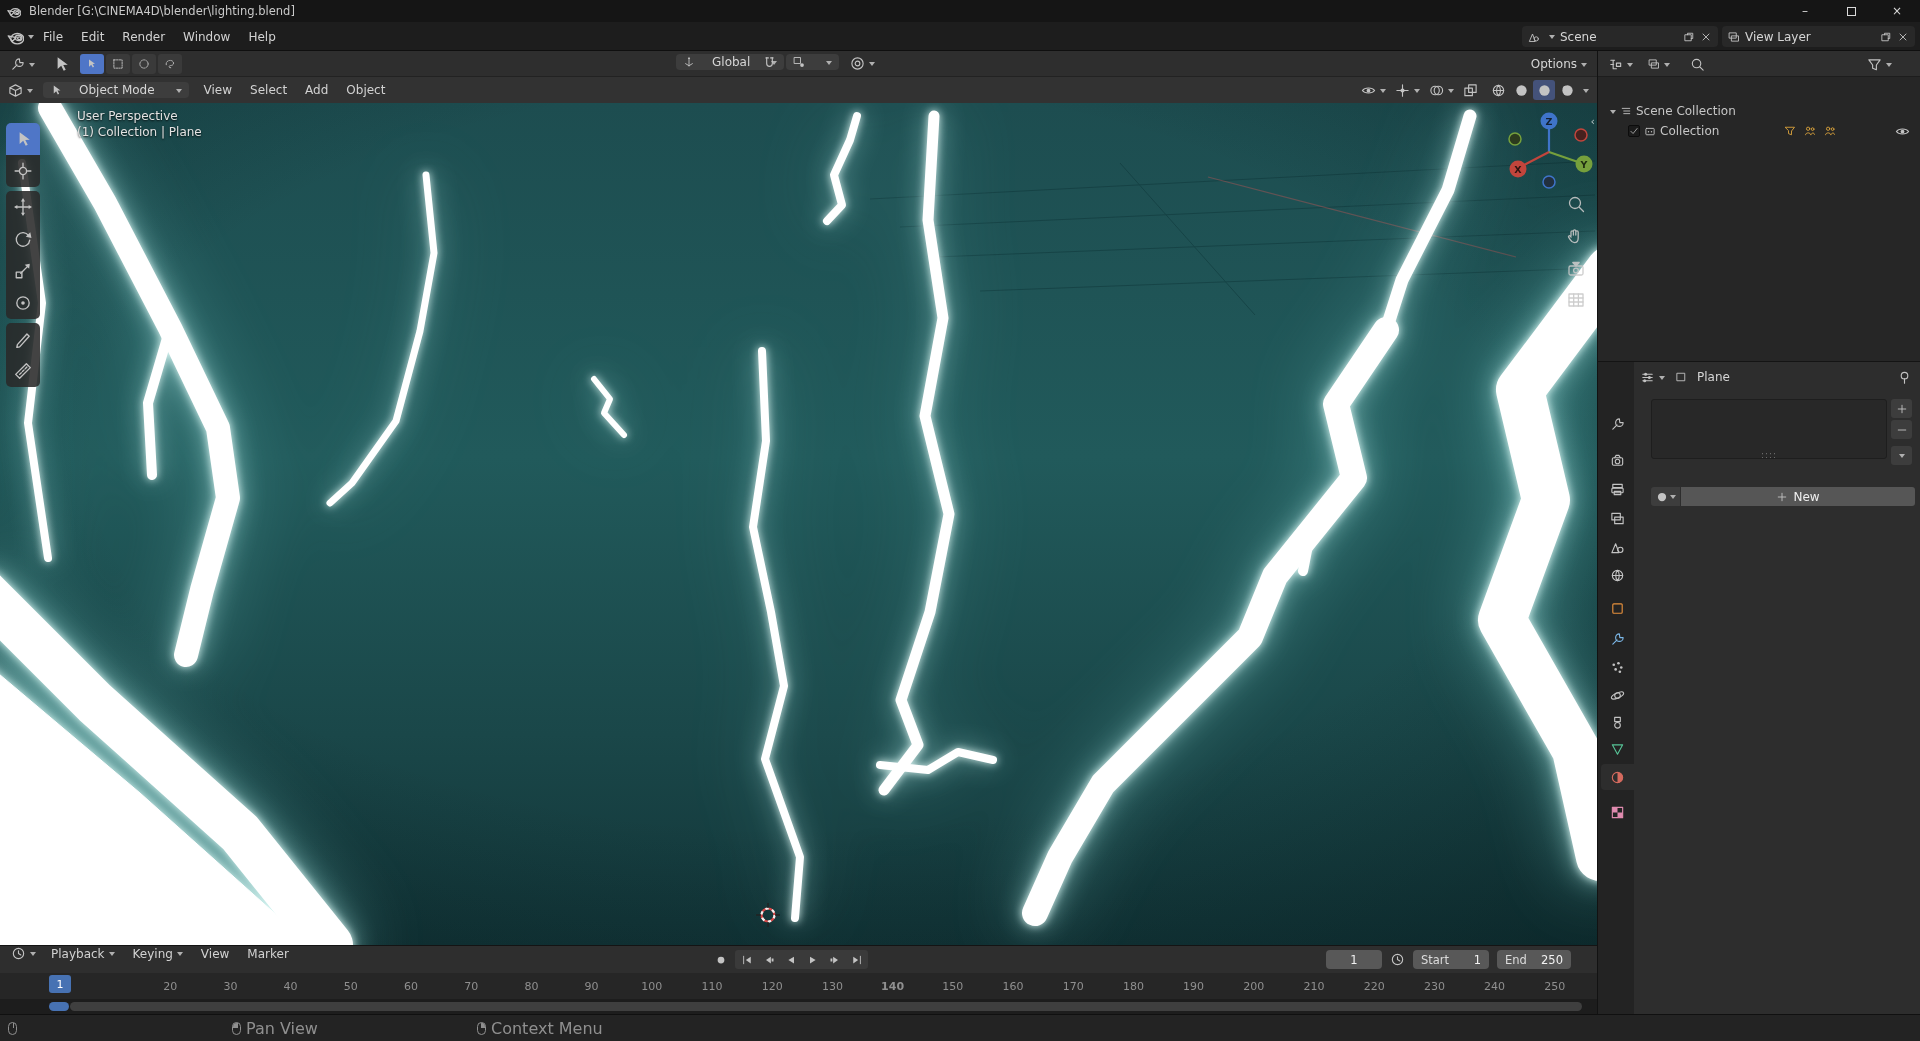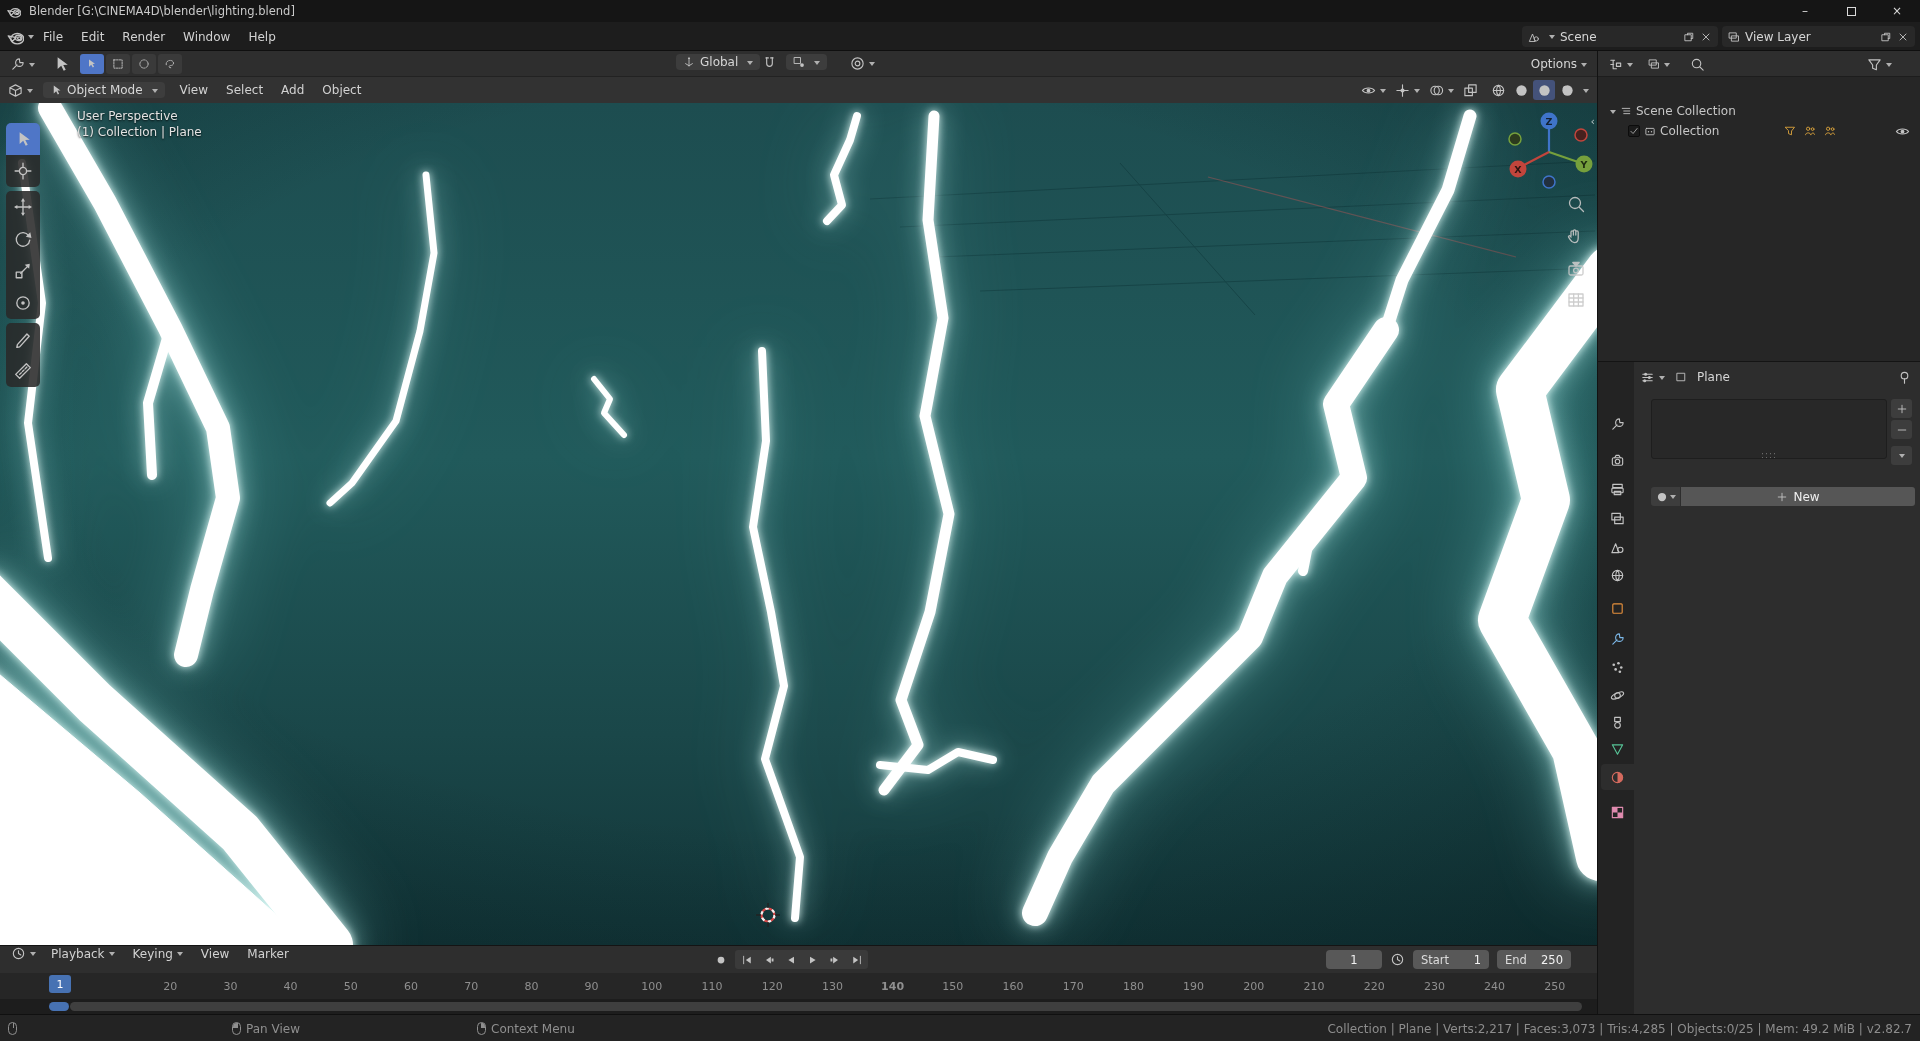--- a/index.html
+++ b/index.html
@@ -27,21 +27,21 @@
 #workspace-tabs{position:absolute;left:250px;top:0;height:29px;display:flex;align-items:flex-end}
 .ws-tab{height:26px;display:flex;align-items:center;padding:0 11px;color:#949494;border-radius:6px 6px 0 0}
 .ws-tab.active{background:#2e2e2e;color:#e6e6e6;height:27px}
 .ws-add{width:24px;height:26px;display:flex;align-items:center;justify-content:center;color:#9a9a9a;font-size:13px}
 .tb-block{position:absolute;top:4px;height:21px;display:flex;align-items:center;gap:5px;background:#282828;border-radius:4px;padding:0 6px}
 
 #toolsettings{position:absolute;left:0;top:51px;width:1597px;height:26px;background:#2e2e2e;border-bottom:1px solid #222}
 #outliner-header{position:absolute;left:1598px;top:51px;width:322px;height:26px;background:#2e2e2e;border-bottom:1px solid #1d1d1d}
 #vp-header{position:absolute;left:0;top:77px;width:1597px;height:26px;background:#323232;display:flex;align-items:center}
 .hbtn{display:flex;align-items:center;padding:0 6px;height:20px}
-.dd{background:#3d3d3d;border-radius:4px;height:16px;display:flex;align-items:center;padding:0 7px;gap:5px}
+.dd{background:#3d3d3d;border-radius:4px;height:16px;display:flex;align-items:center;padding:0 7px;gap:17px}
 .label{color:#d6d6d6}
 
 #viewport{position:absolute;left:0;top:103px;width:1597px;height:842px;background:#143a3d;overflow:hidden}
 #vp-overlay{position:absolute;left:77px;top:5px;color:#e3e3e3;text-shadow:0 1px 2px rgba(0,0,0,.85);font-size:12px;line-height:16px;pointer-events:none}
 #toolbar{position:absolute;left:6px;top:20px;width:34px;display:flex;flex-direction:column}
 .tool-btn{width:34px;height:32px;background:rgba(41,41,41,.88);display:flex;align-items:center;justify-content:center}
 .tool-btn:first-child{border-radius:5px 5px 0 0}
 .tool-btn.gap{margin-top:4px;border-radius:5px 5px 0 0}
 .tool-btn.endcap{border-radius:0 0 5px 5px}
 .tool-btn.active{background:#4f76c7}
@@ -73,21 +73,21 @@
 .nfield{background:#585858;border-radius:4px;height:19px;display:flex;align-items:center;justify-content:center;color:#f2f2f2;font-size:11.5px}
 .nfield.range{justify-content:space-between;padding:0 8px}
 .nfield .lab{color:#dcdcdc}
 #tl-ruler{position:absolute;left:0;top:27px;width:100%;height:26px;background:#262626}
 .tick{position:absolute;top:7px;transform:translateX(-50%);color:#8f8f8f;font-size:11px}
 #playhead{position:absolute;left:49px;top:2px;width:22px;height:18px;background:#4772b3;border-radius:3px;color:#fff;font-size:11px;display:flex;align-items:center;justify-content:center}
 #tl-scroll{position:absolute;left:0;top:53px;width:100%;height:16px;background:#1d1d1d}
 #tl-scroll .handle{position:absolute;left:70px;top:3px;width:1512px;height:9px;background:#3f3f3f;border-radius:4.5px}
 #tl-scroll .curseg{position:absolute;left:49px;top:3px;width:20px;height:9px;background:#4772b3;border-radius:4.5px}
 
-#statusbar{position:absolute;left:0;top:1014px;width:1920px;height:27px;background:#232323;border-top:1px solid #101010;color:#8f8f8f;font-size:12px}
+#statusbar{position:absolute;left:0;top:1014px;width:1920px;height:27px;background:#232323;border-top:1px solid #101010;color:#8f8f8f;font-size:16px}
 .hint{position:absolute;top:0;height:27px;display:flex;align-items:center;gap:5px}
 #sb-info{position:absolute;right:8px;top:0;height:27px;display:flex;align-items:center;color:#8d8d8d}
 .mouse{width:9px;height:13px;border:1px solid #8f8f8f;border-radius:4.5px;position:relative;flex:none}
 .mouse:before{content:"";position:absolute;left:4px;top:0;width:1px;height:5px;background:#8f8f8f}
 .mouse.l:after{content:"";position:absolute;left:0;top:0;width:4px;height:5px;background:#8f8f8f;border-radius:4px 0 0 0}
 .mouse.r:after{content:"";position:absolute;right:0;top:0;width:4px;height:5px;background:#8f8f8f;border-radius:0 4px 0 0}
 </style>
 </head>
 <body>
 
@@ -946,14 +946,13 @@
       <span class="mouse"></span>
     </span>
   <span class="hint" style="left:232px">
     <span class="mouse l"></span>
     <span>Pan View</span>
   </span>
   <span class="hint" style="left:477px">
     <span class="mouse r"></span>
     <span>Context Menu</span>
   </span>
-  <span id="sb-info">Collection | Plane | Verts:2,217 | Faces:3,073 | Tris:4,285 | Objects:0/25 | Mem: 49.2 MiB | v2.82.7</span>
 </div>
 
 </body></html>

